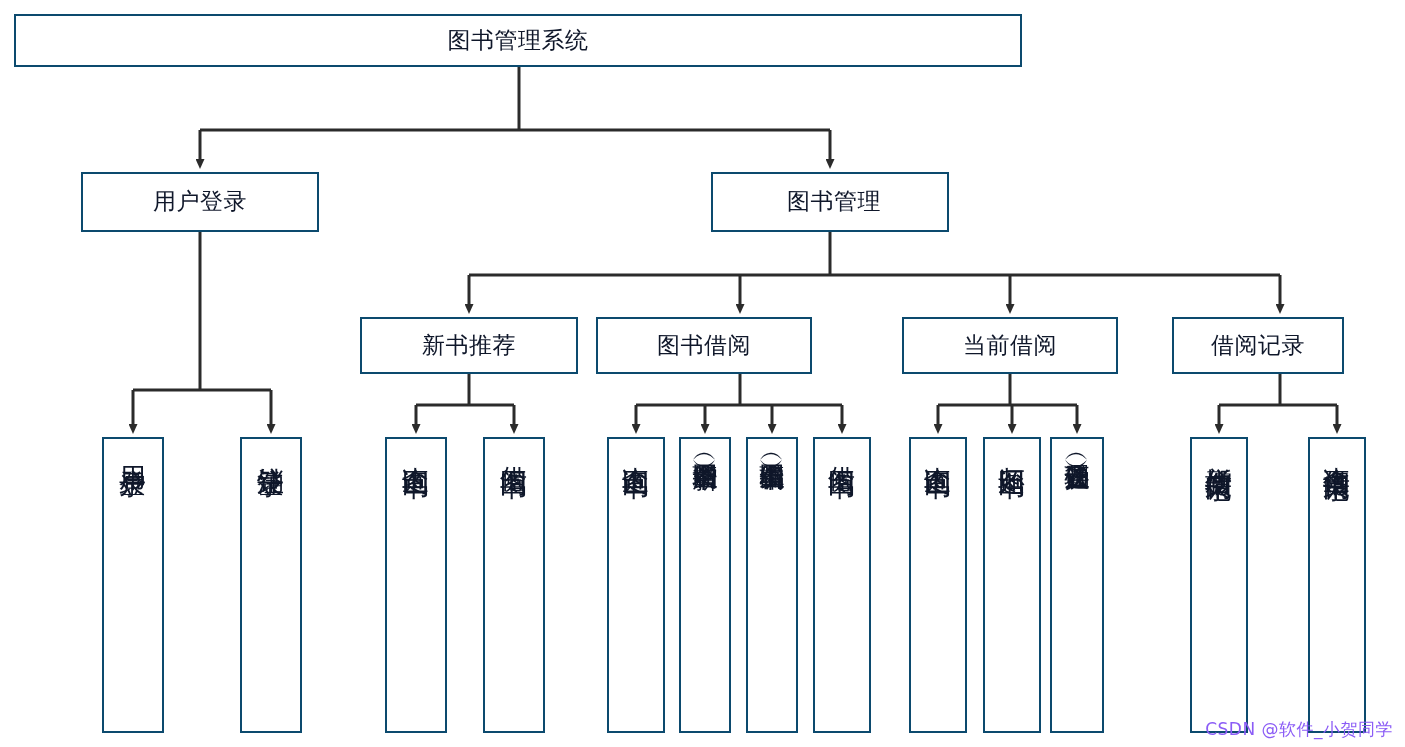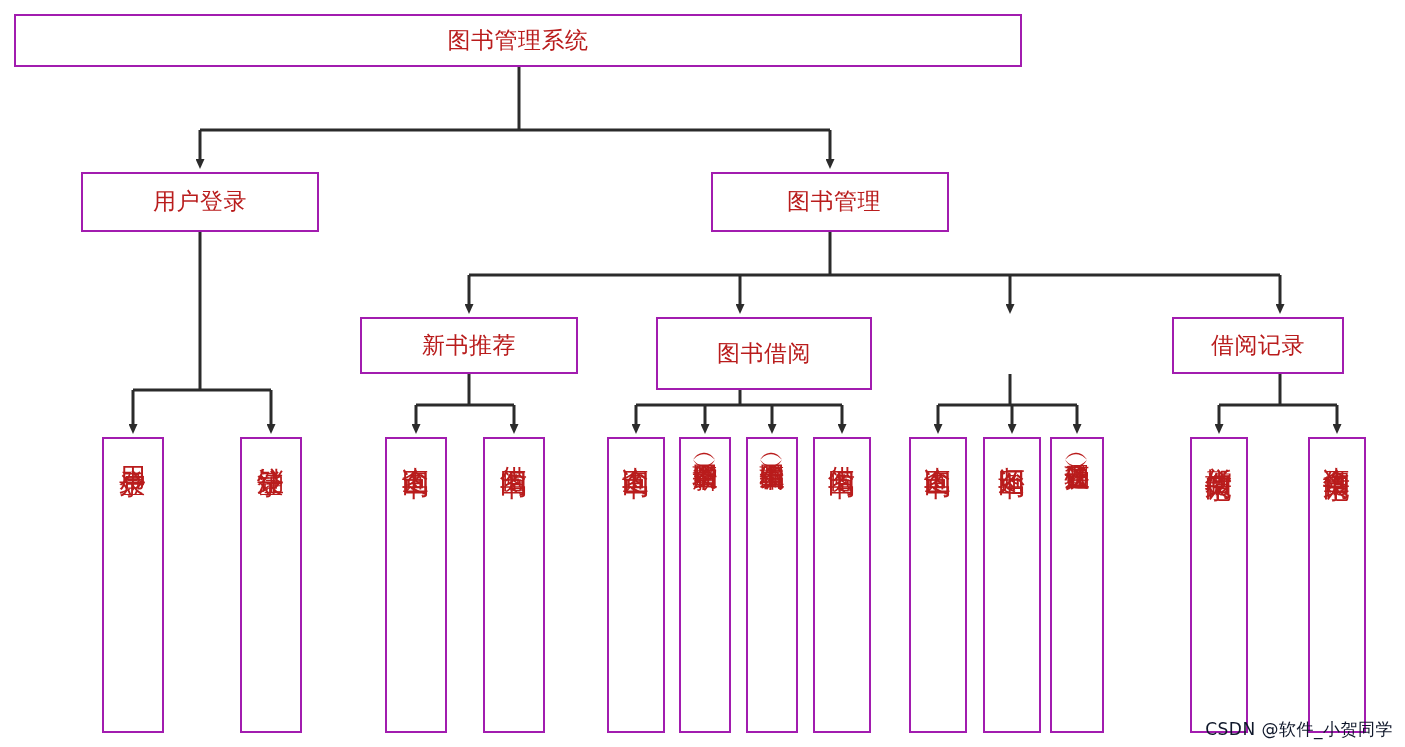--- a/index.html
+++ b/index.html
@@ -23,25 +23,25 @@
     left: 0;
     top: 0;
     width: 1405px;
     height: 747px;
     pointer-events: none;
   }
   .node {
     position: absolute;
     box-sizing: border-box;
     background: #ffffff;
-    border: 2px solid #a21caf;
+    border: 2px solid #0c4a6e;
     display: flex;
     align-items: center;
     justify-content: center;
-    color: #b91c1c;
+    color: #0f172a;
   }
   .node-label {
     display: block;
     text-align: center;
     line-height: 1.18;
     white-space: pre;
   }
   .node.horiz .node-label {
     font-size: 23px;
     letter-spacing: 0.5px;
@@ -61,21 +61,21 @@
   }
   .node.vert.tight .node-label {
     font-size: 25px;
     letter-spacing: 0px;
   }
   #watermark {
     position: absolute;
     right: 12px;
     bottom: 6px;
     font-size: 17px;
-    color: #0f172a;
+    color: #8b5cf6;
     letter-spacing: 0.5px;
     white-space: nowrap;
     user-select: none;
   }
 </style>
 </head>
 <body>
 
 <div id="diagram-root">
 
@@ -136,22 +136,25 @@
   <div class="node horiz" style="left:81px; top:172px; width:238px; height:60px;">
     <span class="node-label">用户登录</span>
   </div>
   <div class="node horiz" style="left:711px; top:172px; width:238px; height:60px;padding-left:8px;">
     <span class="node-label">图书管理</span>
   </div>
 
   <div class="node horiz" style="left:360px; top:317px; width:218px; height:57px;">
     <span class="node-label">新书推荐</span>
   </div>
-  <div class="node horiz" style="left:656px; top:317px; width:216px; height:73px;">
+  <div class="node horiz" style="left:596px; top:317px; width:216px; height:57px;">
     <span class="node-label">图书借阅</span>
+  </div>
+  <div class="node horiz" style="left:902px; top:317px; width:216px; height:57px;">
+    <span class="node-label">当前借阅</span>
   </div>
   <div class="node horiz" style="left:1172px; top:317px; width:172px; height:57px;">
     <span class="node-label">借阅记录</span>
   </div>
 
   <div class="node vert" style="left:102px; top:437px; width:62px; height:296px;">
     <span class="node-label">用户登录</span>
   </div>
   <div class="node vert" style="left:240px; top:437px; width:62px; height:296px;">
     <span class="node-label">注销登录</span>

